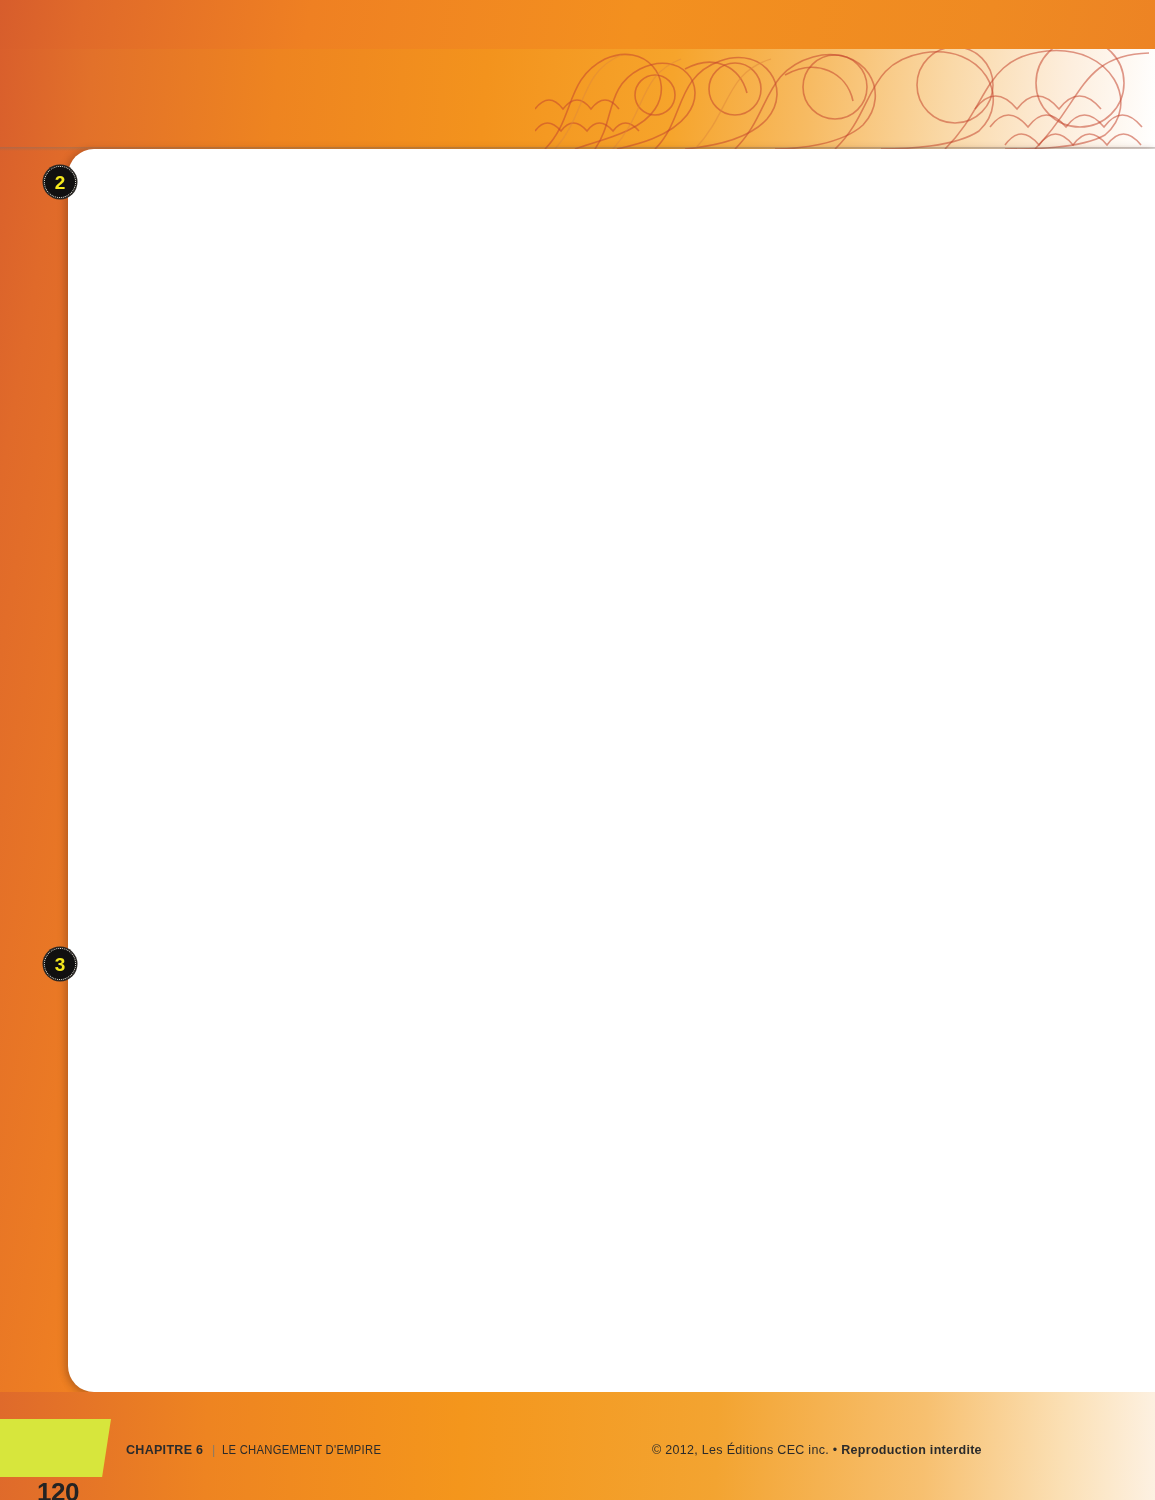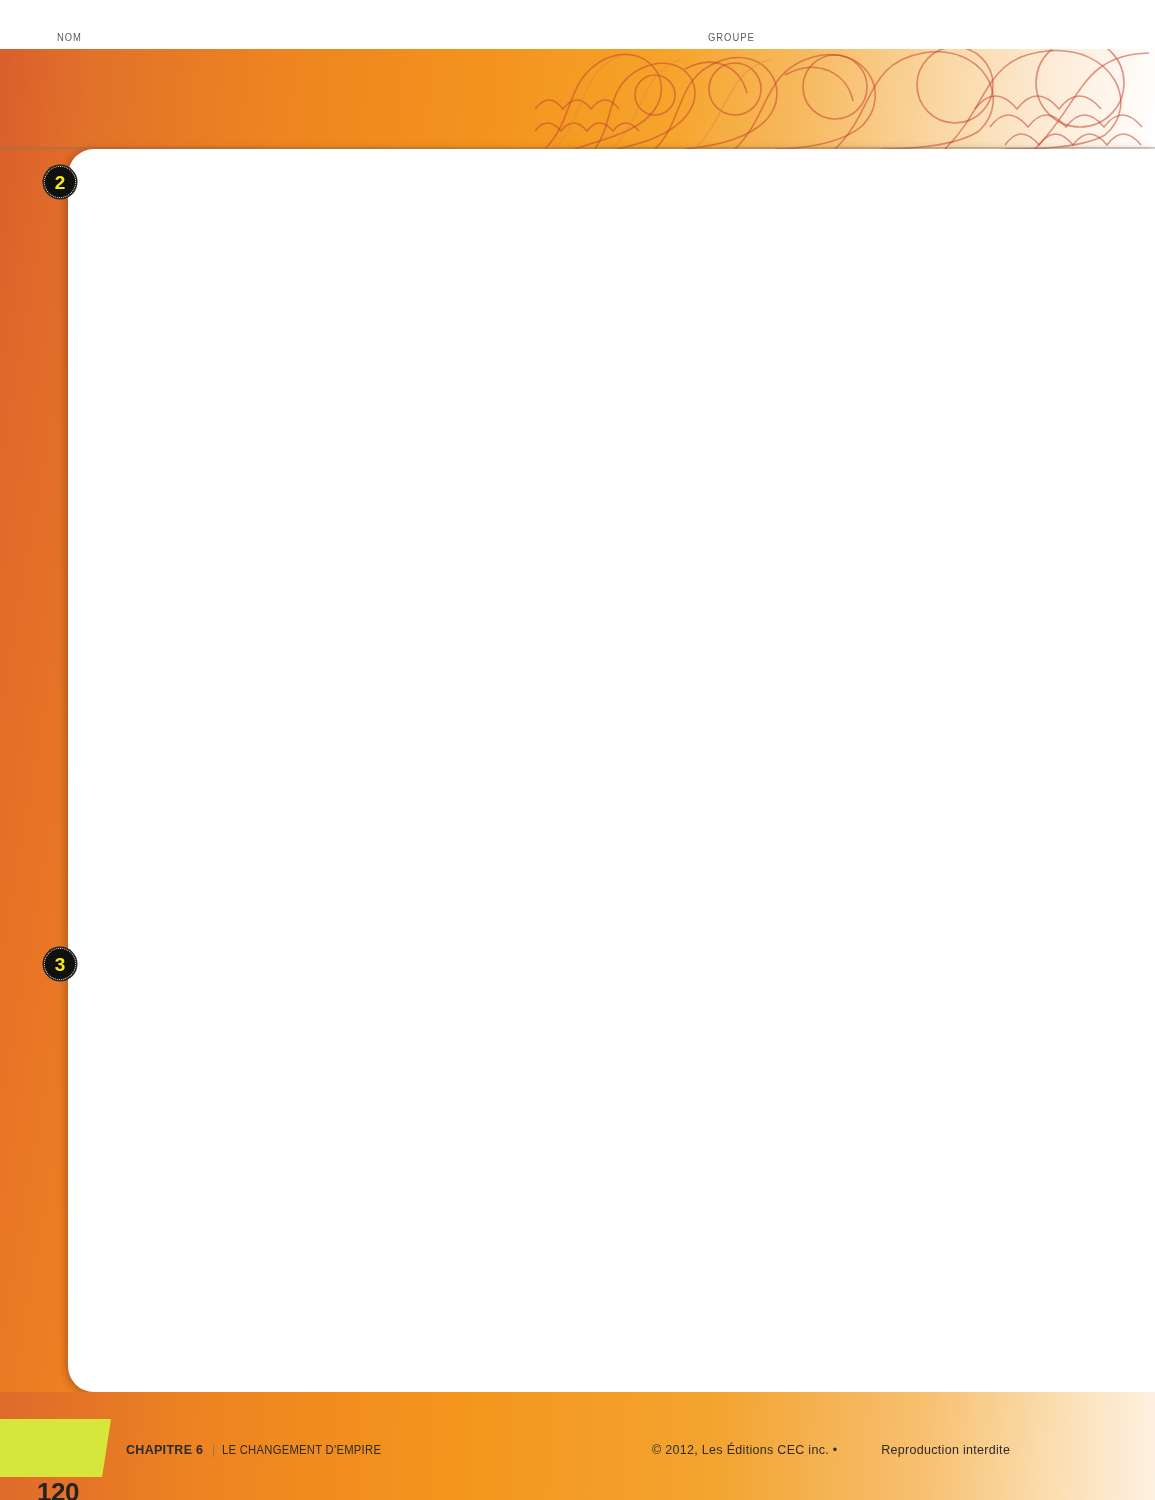--- a/index.html
+++ b/index.html
@@ -217,21 +217,21 @@
     font-size: 12.5px;
     color: #2b2b2b;
     z-index: 9;
     font-family: "Liberation Sans Narrow", "Liberation Sans", sans-serif;
     letter-spacing: 0.3px;
   }
   .foot-chap { left: 126px; font-weight: bold; }
   .foot-div  { left: 212px; color: #8a7a66; }
   .foot-sub  { left: 222px; transform: scaleX(0.9); transform-origin: left center; }
   .foot-copy { left: 652px; }
-  .foot-copy b { font-weight: normal; margin-left: 40px; }
+  .foot-copy b { font-weight: bold; }
 </style>
 </head>
 <body>
 
 <div id="page">
 
   <div class="bg-orange-left"></div>
 
   <div class="header-band">
     <svg width="620" height="100" viewBox="0 0 620 100">
@@ -258,24 +258,20 @@
       </g>
       <g fill="none" stroke="#e0873b" stroke-opacity="0.5" stroke-width="1.3">
         <path d="M20,100 C52,64 44,24 86,6"></path>
         <path d="M78,100 C112,62 104,26 146,10"></path>
         <path d="M160,100 C196,62 190,24 236,10"></path>
       </g>
     </svg>
   </div>
   <div class="band-shadow"></div>
 
-  <div class="top-strip">
-    <span class="top-label nom">NOM</span>
-    <span class="top-label groupe">GROUPE</span>
-  </div>
 
   <div class="card"></div>
 
   <div class="qnum" style="left:44px; top:166px;">2</div>
   <div class="qtext" style="left:90px; top:168px; width:830px;">La conquête de la Nouvelle-France et l’agitation dans les Treize colonies sont à l’origine des deux Constitutions que sont la Proclamation royale et l’Acte de Québec. Remplis le tableau suivant pour résumer le contenu de ces deux Constitutions.</div>
 
   <table class="tbl">
     <colgroup>
       <col class="col-label">
         <col class="col-data">

